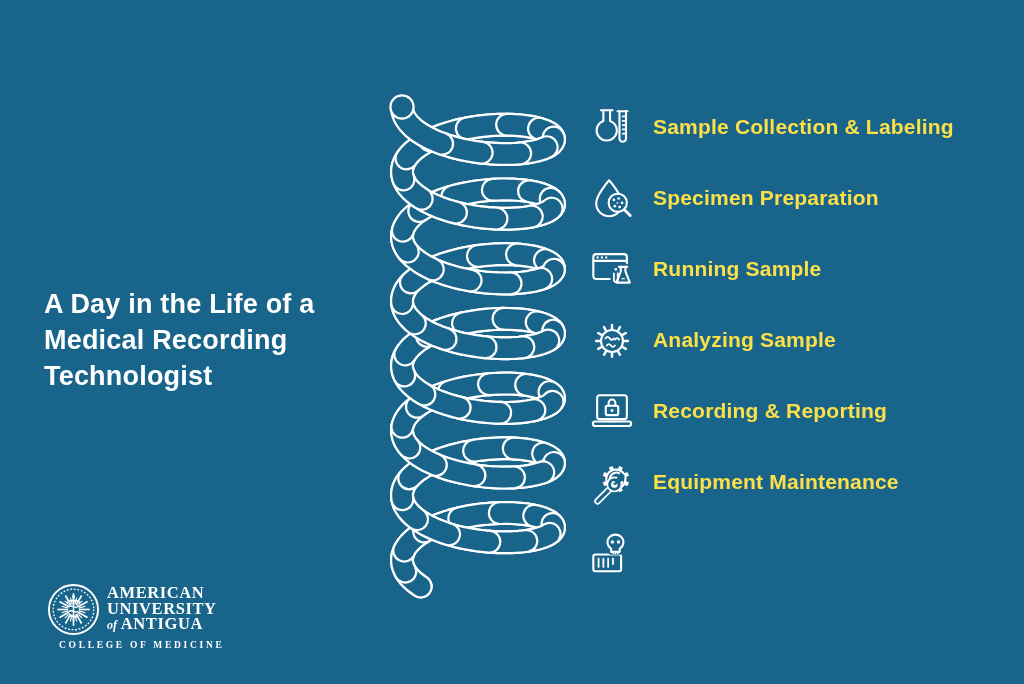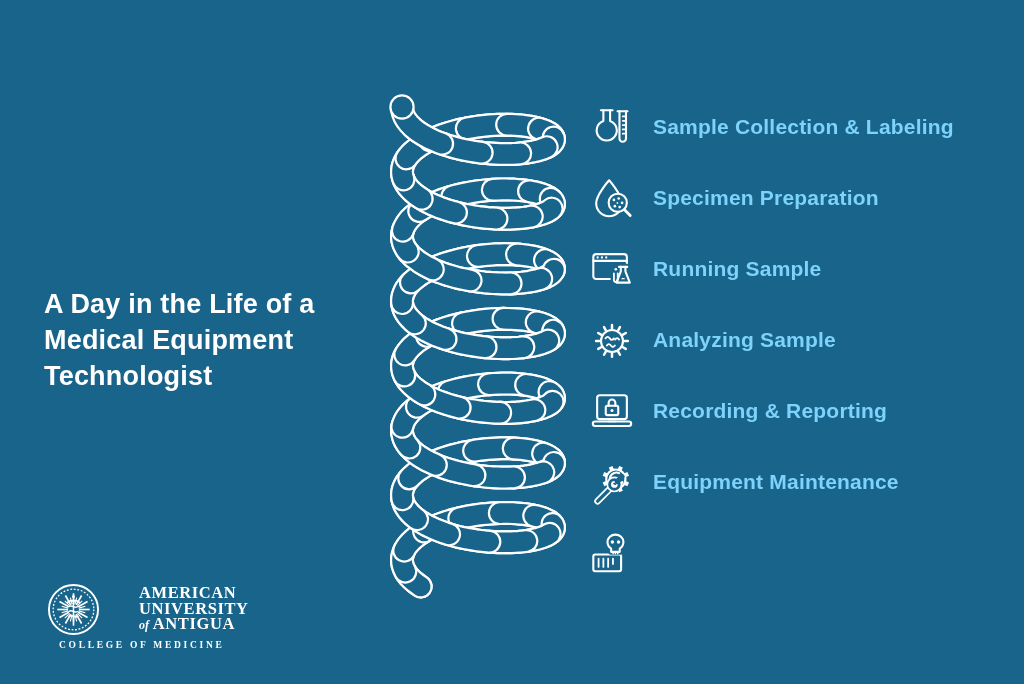--- a/index.html
+++ b/index.html
@@ -19,42 +19,42 @@
 
   
   .coil{position:absolute;left:385px;top:85px;}
 
   
   .steps{position:absolute;left:588px;top:103px;}
   .step{display:flex;align-items:center;height:48px;margin-bottom:23px;}
   .step-icon{width:48px;height:48px;flex:0 0 48px;display:flex;align-items:center;justify-content:center;}
   .step-icon svg{display:block;}
   .step-label{
-    margin-left:17px;color:#7dd3fc;font-weight:700;font-size:21px;letter-spacing:.2px;white-space:nowrap;
+    margin-left:17px;color:#fde047;font-weight:700;font-size:21px;letter-spacing:.2px;white-space:nowrap;
   }
 
   
   .logo{position:absolute;left:47px;top:583px;color:#fff;width:160px;}
-  .logo-row{display:flex;align-items:center;gap:32px;}
+  .logo-row{display:flex;align-items:center;}
   .logo-seal{width:53px;height:53px;flex:0 0 53px;}
   .logo-name{margin-left:7px;font-family:"Liberation Serif","DejaVu Serif",serif;font-weight:700;}
   .logo-name .ln{font-size:16.5px;line-height:15.5px;letter-spacing:.6px;white-space:nowrap;}
   .logo-name .of{font-style:italic;font-size:12px;letter-spacing:0;}
   .logo-college{
     font-family:"Liberation Serif","DejaVu Serif",serif;font-weight:700;
     font-size:9.5px;letter-spacing:2.7px;margin-top:4px;white-space:nowrap;margin-left:12px;
   }
   .stroke-icon{stroke:#fff;fill:none;stroke-width:2.2;stroke-linecap:round;stroke-linejoin:round;}
 </style>
 </head>
 <body>
 
 <div class="canvas">
 
-  <div class="title">A Day in the Life of a Medical Equipment Technologist</div>
+  <div class="title">A Day in the Life of a Medical Recording Technologist</div>
 
   <svg id="coil-svg" class="coil" width="190" height="518" viewBox="0 0 190 518">
       <polyline points="20.3,486.6 21.8,488.9 23.5,491.1 25.5,493.3 27.7,495.4 30.2,497.5 32.9,499.5 35.7,501.5" fill="none" stroke="#ffffff" stroke-width="24" stroke-linecap="round" stroke-linejoin="round"></polyline>
       <polyline points="20.3,486.6 21.8,488.9 23.5,491.1 25.5,493.3 27.7,495.4 30.2,497.5 32.9,499.5 35.7,501.5" fill="none" stroke="#18648a" stroke-width="19.6" stroke-linecap="round" stroke-linejoin="round"></polyline>
       <polyline points="19.2,465.6 18.3,467.9 17.6,470.2 17.1,472.6 17.0,474.9 17.1,477.3 17.5,479.6 18.2,482.0 19.1,484.3 20.3,486.6 21.8,488.9 23.5,491.1 25.5,493.3 27.7,495.4 30.2,497.5 32.9,499.5 35.7,501.5" fill="none" stroke="#ffffff" stroke-width="24" stroke-linecap="round" stroke-linejoin="round"></polyline>
       <polyline points="19.2,465.6 18.3,467.9 17.6,470.2 17.1,472.6 17.0,474.9 17.1,477.3 17.5,479.6 18.2,482.0 19.1,484.3 20.3,486.6 21.8,488.9 23.5,491.1 25.5,493.3 27.7,495.4 30.2,497.5 32.9,499.5 35.7,501.5" fill="none" stroke="#18648a" stroke-width="19.6" stroke-linecap="round" stroke-linejoin="round"></polyline>
       <polyline points="39.1,446.5 36.0,448.4 33.1,450.4 30.4,452.4 27.9,454.5 25.7,456.6 23.7,458.8 21.9,461.0 20.4,463.3 19.2,465.6 18.3,467.9 17.6,470.2 17.1,472.6 17.0,474.9 17.1,477.3 17.5,479.6 18.2,482.0 19.1,484.3 20.3,486.6" fill="none" stroke="#ffffff" stroke-width="24" stroke-linecap="round" stroke-linejoin="round"></polyline>
       <polyline points="39.1,446.5 36.0,448.4 33.1,450.4 30.4,452.4 27.9,454.5 25.7,456.6 23.7,458.8 21.9,461.0 20.4,463.3 19.2,465.6 18.3,467.9 17.6,470.2 17.1,472.6 17.0,474.9 17.1,477.3 17.5,479.6 18.2,482.0 19.1,484.3 20.3,486.6" fill="none" stroke="#18648a" stroke-width="19.6" stroke-linecap="round" stroke-linejoin="round"></polyline>
       <polyline points="74.3,433.3 69.9,434.4 65.6,435.6 61.4,436.9 57.3,438.3 53.4,439.7 49.6,441.3 45.9,443.0 42.4,444.7 39.1,446.5 36.0,448.4 33.1,450.4 30.4,452.4 27.9,454.5 25.7,456.6 23.7,458.8 21.9,461.0 20.4,463.3 19.2,465.6" fill="none" stroke="#ffffff" stroke-width="24" stroke-linecap="round" stroke-linejoin="round"></polyline>
       <polyline points="74.3,433.3 69.9,434.4 65.6,435.6 61.4,436.9 57.3,438.3 53.4,439.7 49.6,441.3 45.9,443.0 42.4,444.7 39.1,446.5 36.0,448.4 33.1,450.4 30.4,452.4 27.9,454.5 25.7,456.6 23.7,458.8 21.9,461.0 20.4,463.3 19.2,465.6" fill="none" stroke="#18648a" stroke-width="19.6" stroke-linecap="round" stroke-linejoin="round"></polyline>

